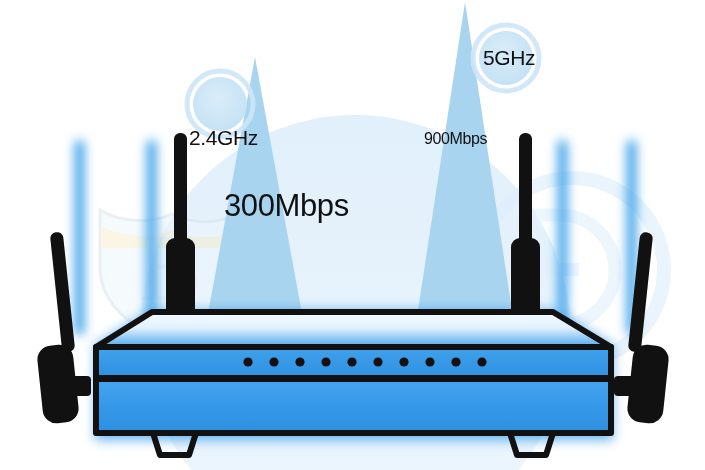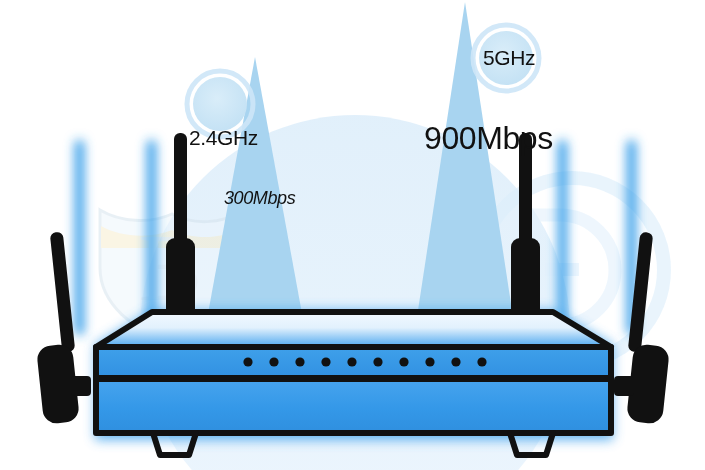--- a/index.html
+++ b/index.html
@@ -3,22 +3,22 @@
 <meta charset="utf-8">
 <style>
   html,body{margin:0;padding:0;background:#ffffff;}
   body{width:705px;height:470px;overflow:hidden;
        font-family:"Liberation Sans","DejaVu Sans",sans-serif;}
   #stage{position:relative;width:705px;height:470px;background:#ffffff;overflow:hidden;}
   #stage svg{position:absolute;left:0;top:0;}
   .lbl{position:absolute;color:#111111;font-weight:400;white-space:nowrap;text-align:right;}
   #lbl-24{left:189px;top:92px;font-size:21px;letter-spacing:-0.4px;margin-top:34px;}
   #lbl-5{left:483px;top:46px;font-size:21px;letter-spacing:-0.4px;}
-  #lbl-300{left:224px;top:188px;font-size:18px;letter-spacing:-0.4px;font-style:italic;}
-  #lbl-900{left:424px;top:120px;font-size:32px;letter-spacing:-0.4px;}
+  #lbl-300{left:224px;top:188px;font-size:31px;letter-spacing:-0.4px;}
+  #lbl-900{left:424px;top:130px;font-size:16px;letter-spacing:-0.4px;}
 </style>
 </head>
 <body>
 
 <div id="stage">
 
   <svg width="705" height="470" viewBox="0 0 705 470">
     <defs>
 
       <filter id="barblur" x="-200%" y="-60%" width="500%" height="220%">

